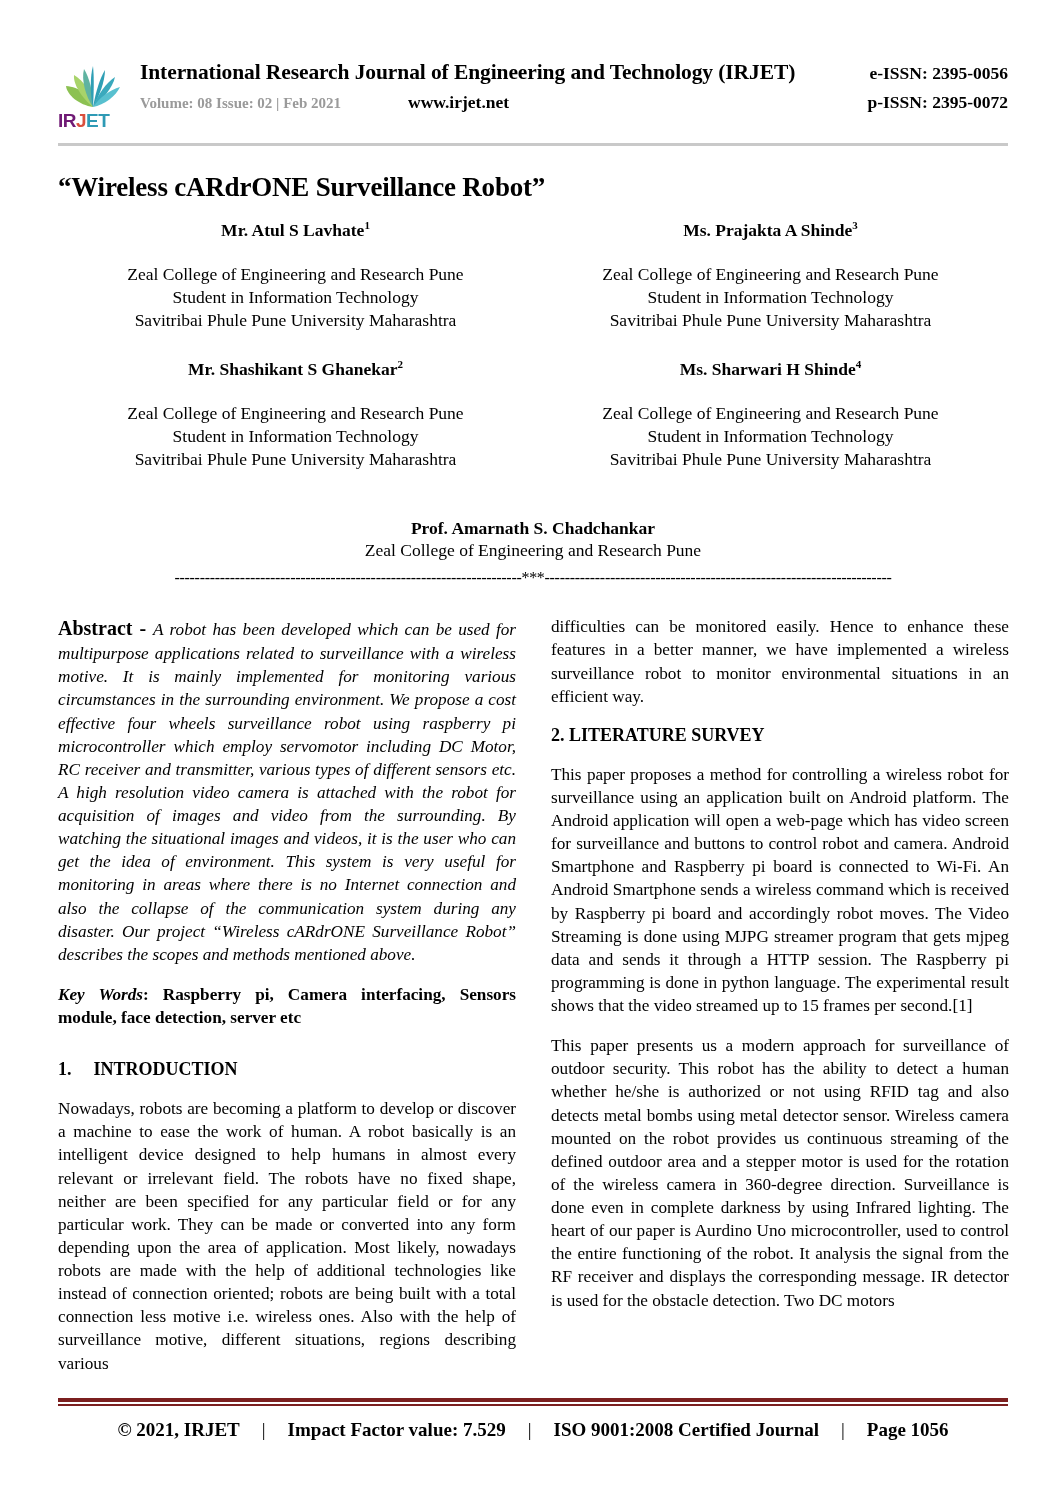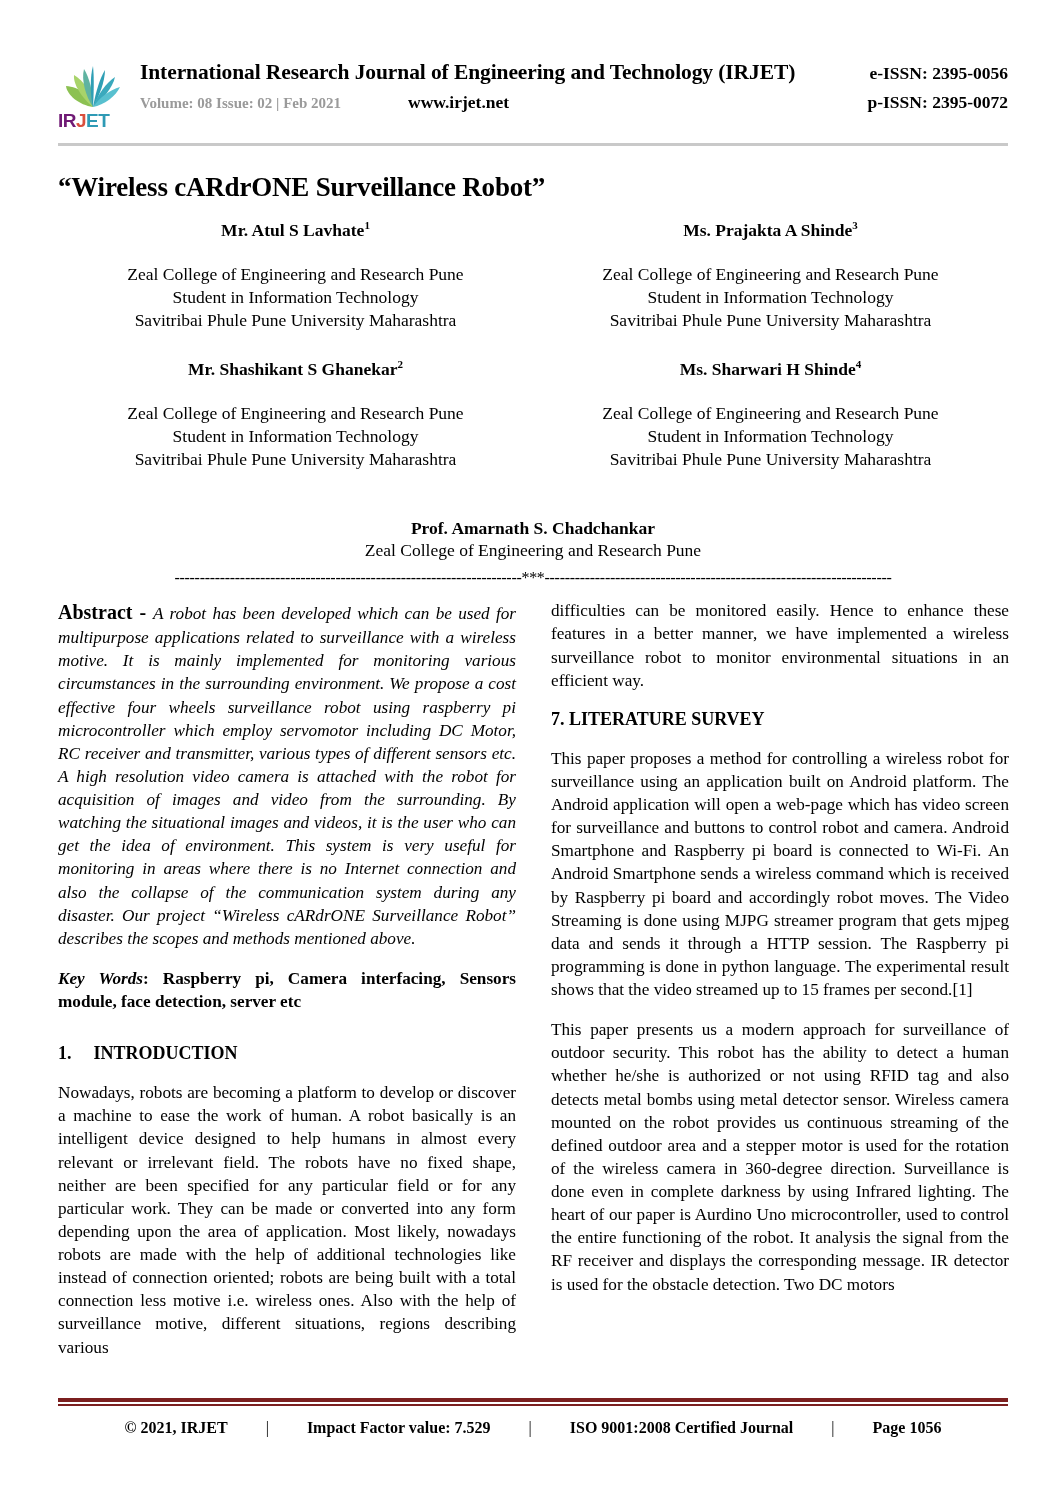--- a/index.html
+++ b/index.html
@@ -174,21 +174,21 @@
   .columns {
     display: flex;
     margin-top: 11px;
     gap: 35px;
   }
   .col {
     width: 458px;
     flex: 0 0 458px;
   }
   .col p {
-    margin: 0 0 17px 0;
+    margin: 16px 0 17px 0;
     font-size: 17.2px;
     line-height: 1.345;
     text-align: justify;
     text-justify: inter-word;
     hyphens: none;
   }
   .abstract-p {
     font-style: italic;
   }
   .abstract-p .lead {
@@ -233,25 +233,25 @@
     background: #ffffff;
   }
   .footer-rule-thin {
     height: 2px;
     background: #7b1f1f;
   }
   .footer-text {
     margin-top: 13px;
     text-align: center;
     font-weight: bold;
-    font-size: 16px;
+    font-size: 19px;
     display: flex;
     justify-content: center;
     align-items: flex-end;
-    gap: 16px;
+    gap: 0px;
   }
   .footer-text .fsep {
     display: inline-block;
     padding: 0 22px;
     font-weight: normal;
   }
 </style>
 </head>
 <body>
 
@@ -344,21 +344,21 @@
         <p class="keywords"><span class="kw-label">Key Words</span><span>: Raspberry pi, Camera interfacing, Sensors module, face detection, server etc</span></p>
 
         <div class="section-head first"><span>1.</span><span class="num-gap"></span><span>INTRODUCTION</span></div>
 
         <p>Nowadays, robots are becoming a platform to develop or discover a machine to ease the work of human. A robot basically is an intelligent device designed to help humans in almost every relevant or irrelevant field. The robots have no fixed shape, neither are been specified for any particular field or for any particular work. They can be made or converted into any form depending upon the area of application. Most likely, nowadays robots are made with the help of additional technologies like instead of connection oriented; robots are being built with a total connection less motive i.e. wireless ones. Also with the help of surveillance motive, different situations, regions describing various</p>
       </div>
 
       <div class="col">
         <p>difficulties can be monitored easily. Hence to enhance these features in a better manner, we have implemented a wireless surveillance robot to monitor environmental situations in an efficient way.</p>
 
-        <div class="section-head numbered-right">7. LITERATURE SURVEY</div>
+        <div class="section-head numbered-right">2. LITERATURE SURVEY</div>
 
         <p>This paper proposes a method for controlling a wireless robot for surveillance using an application built on Android platform. The Android application will open a web-page which has video screen for surveillance and buttons to control robot and camera. Android Smartphone and Raspberry pi board is connected to Wi-Fi. An Android Smartphone sends a wireless command which is received by Raspberry pi board and accordingly robot moves. The Video Streaming is done using MJPG streamer program that gets mjpeg data and sends it through a HTTP session. The Raspberry pi programming is done in python language. The experimental result shows that the video streamed up to 15 frames per second.[1]</p>
 
         <p>This paper presents us a modern approach for surveillance of outdoor security. This robot has the ability to detect a human whether he/she is authorized or not using RFID tag and also detects metal bombs using metal detector sensor. Wireless camera mounted on the robot provides us continuous streaming of the defined outdoor area and a stepper motor is used for the rotation of the wireless camera in 360-degree direction. Surveillance is done even in complete darkness by using Infrared lighting. The heart of our paper is Aurdino Uno microcontroller, used to control the entire functioning of the robot. It analysis the signal from the RF receiver and displays the corresponding message. IR detector is used for the obstacle detection. Two DC motors</p>
       </div>
 
     </div>
   </div>
 
   <div class="footer">

